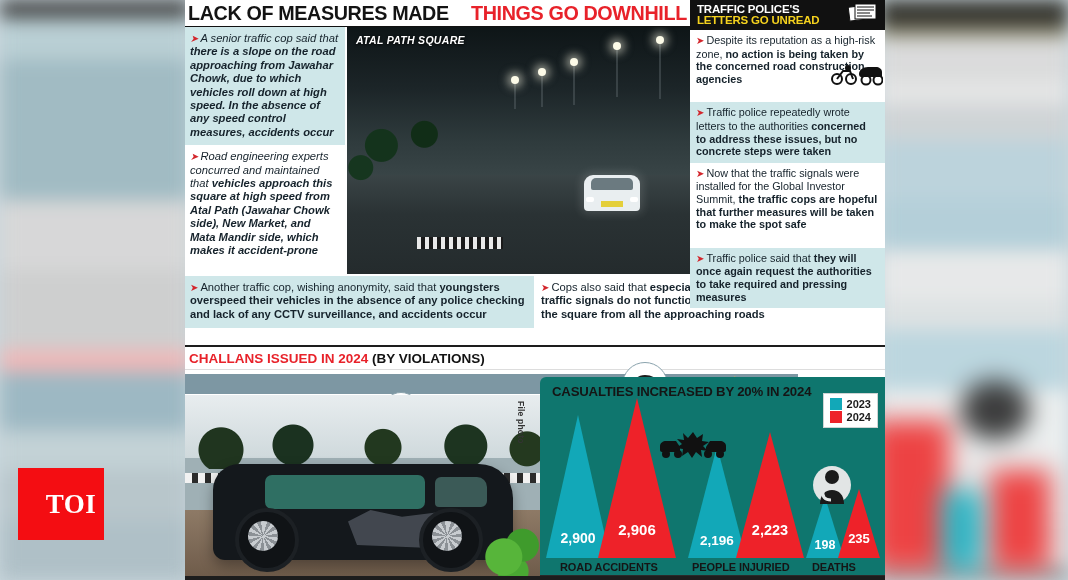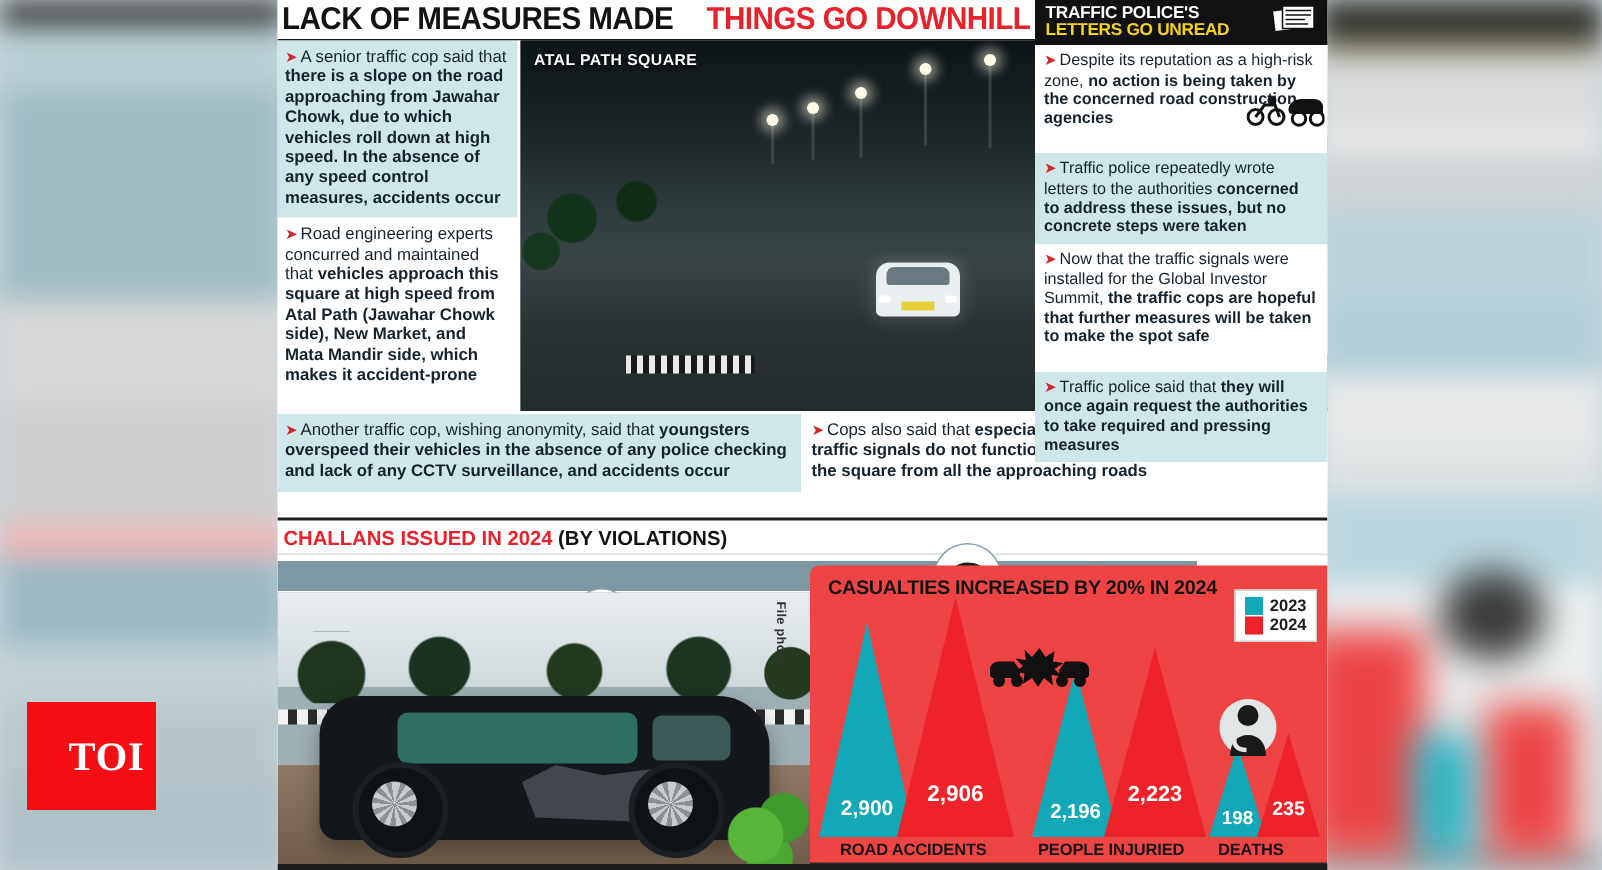--- a/index.html
+++ b/index.html
@@ -38,21 +38,21 @@
 
   
   .headline{height:26px;background:#fff;display:flex;align-items:center;padding-left:3px;
      border-bottom:1px solid #111;}
   .headline .t1{font-size:21px;font-weight:700;color:#131313;letter-spacing:-.4px;
      font-family:"Liberation Sans Narrow","Liberation Sans",sans-serif;transform:scaleX(.94);transform-origin:left center;}
   .headline .t2{font-size:21px;font-weight:700;color:#e8222a;letter-spacing:-.4px;margin-left:6px;
      font-family:"Liberation Sans Narrow","Liberation Sans",sans-serif;transform:scaleX(.94);transform-origin:left center;}
 
   
-  .toprow{display:flex;height:247px;}
+  .toprow{display:flex;height:247px;font-style:italic;}
   .leftcol{width:160px;border-right:2px solid #fff;}
   .tbox{padding:5px 6px 6px 5px;font-size:11.2px;line-height:13.4px;color:#15222b;}
   .tbox.tint{background:#cfe7e9;}
   .tbox.plain{background:#fff;}
   .arrow{color:#d3262c;font-size:10px;margin-right:2px;}
   .b{font-weight:700;}
 
   .photowrap{position:relative;flex:1;}
   .photo{position:absolute;inset:0;overflow:hidden;background:#0d1214;}
   .ph-sky{position:absolute;left:0;top:0;width:100%;height:62%;
@@ -128,21 +128,21 @@
     background:repeating-conic-gradient(#c8ccd0 0 16deg,#8c9196 16deg 32deg);}
   .w1{left:22px;} .w2{right:30px;}
   .bush{position:absolute;right:4px;bottom:0;width:62px;height:58px;
     background:radial-gradient(circle at 40% 60%,#57b53a 0 18px,transparent 19px),
                radial-gradient(circle at 70% 40%,#3f9b2c 0 16px,transparent 17px),
                radial-gradient(circle at 55% 85%,#4aa833 0 15px,transparent 16px);}
   .filephoto{position:absolute;left:341px;top:6px;font-size:8.5px;color:#333;font-weight:700;
     transform:rotate(90deg);transform-origin:left top;letter-spacing:.2px;}
 
   
-  .chart{position:absolute;left:355px;top:-18px;width:345px;height:203px;background:#ef4444;
+  .chart{position:absolute;left:355px;top:-18px;width:345px;height:203px;background:#0f766e;
     border-radius:6px 0 0 0;overflow:hidden;}
   .chart-title{padding:7px 0 0 12px;font-size:13.2px;font-weight:700;color:#151515;letter-spacing:-.2px;}
   .legend{position:absolute;right:7px;top:16px;background:#fff;border:1px solid #cfd4d4;padding:3px 6px;}
   .lg{display:flex;align-items:center;font-size:11px;font-weight:700;color:#1b1b1b;margin:1px 0;}
   .sw{width:12px;height:12px;margin-right:5px;display:inline-block;}
   .plot{position:absolute;left:0;bottom:22px;width:345px;height:160px;}
   .tri{position:absolute;bottom:0;}
   .tri .shape{width:100%;height:100%;}
   .tri .num{position:absolute;left:0;width:100%;text-align:center;color:#fff;font-weight:700;}
   .axis{position:absolute;left:0;bottom:0;width:345px;height:22px;display:flex;}

